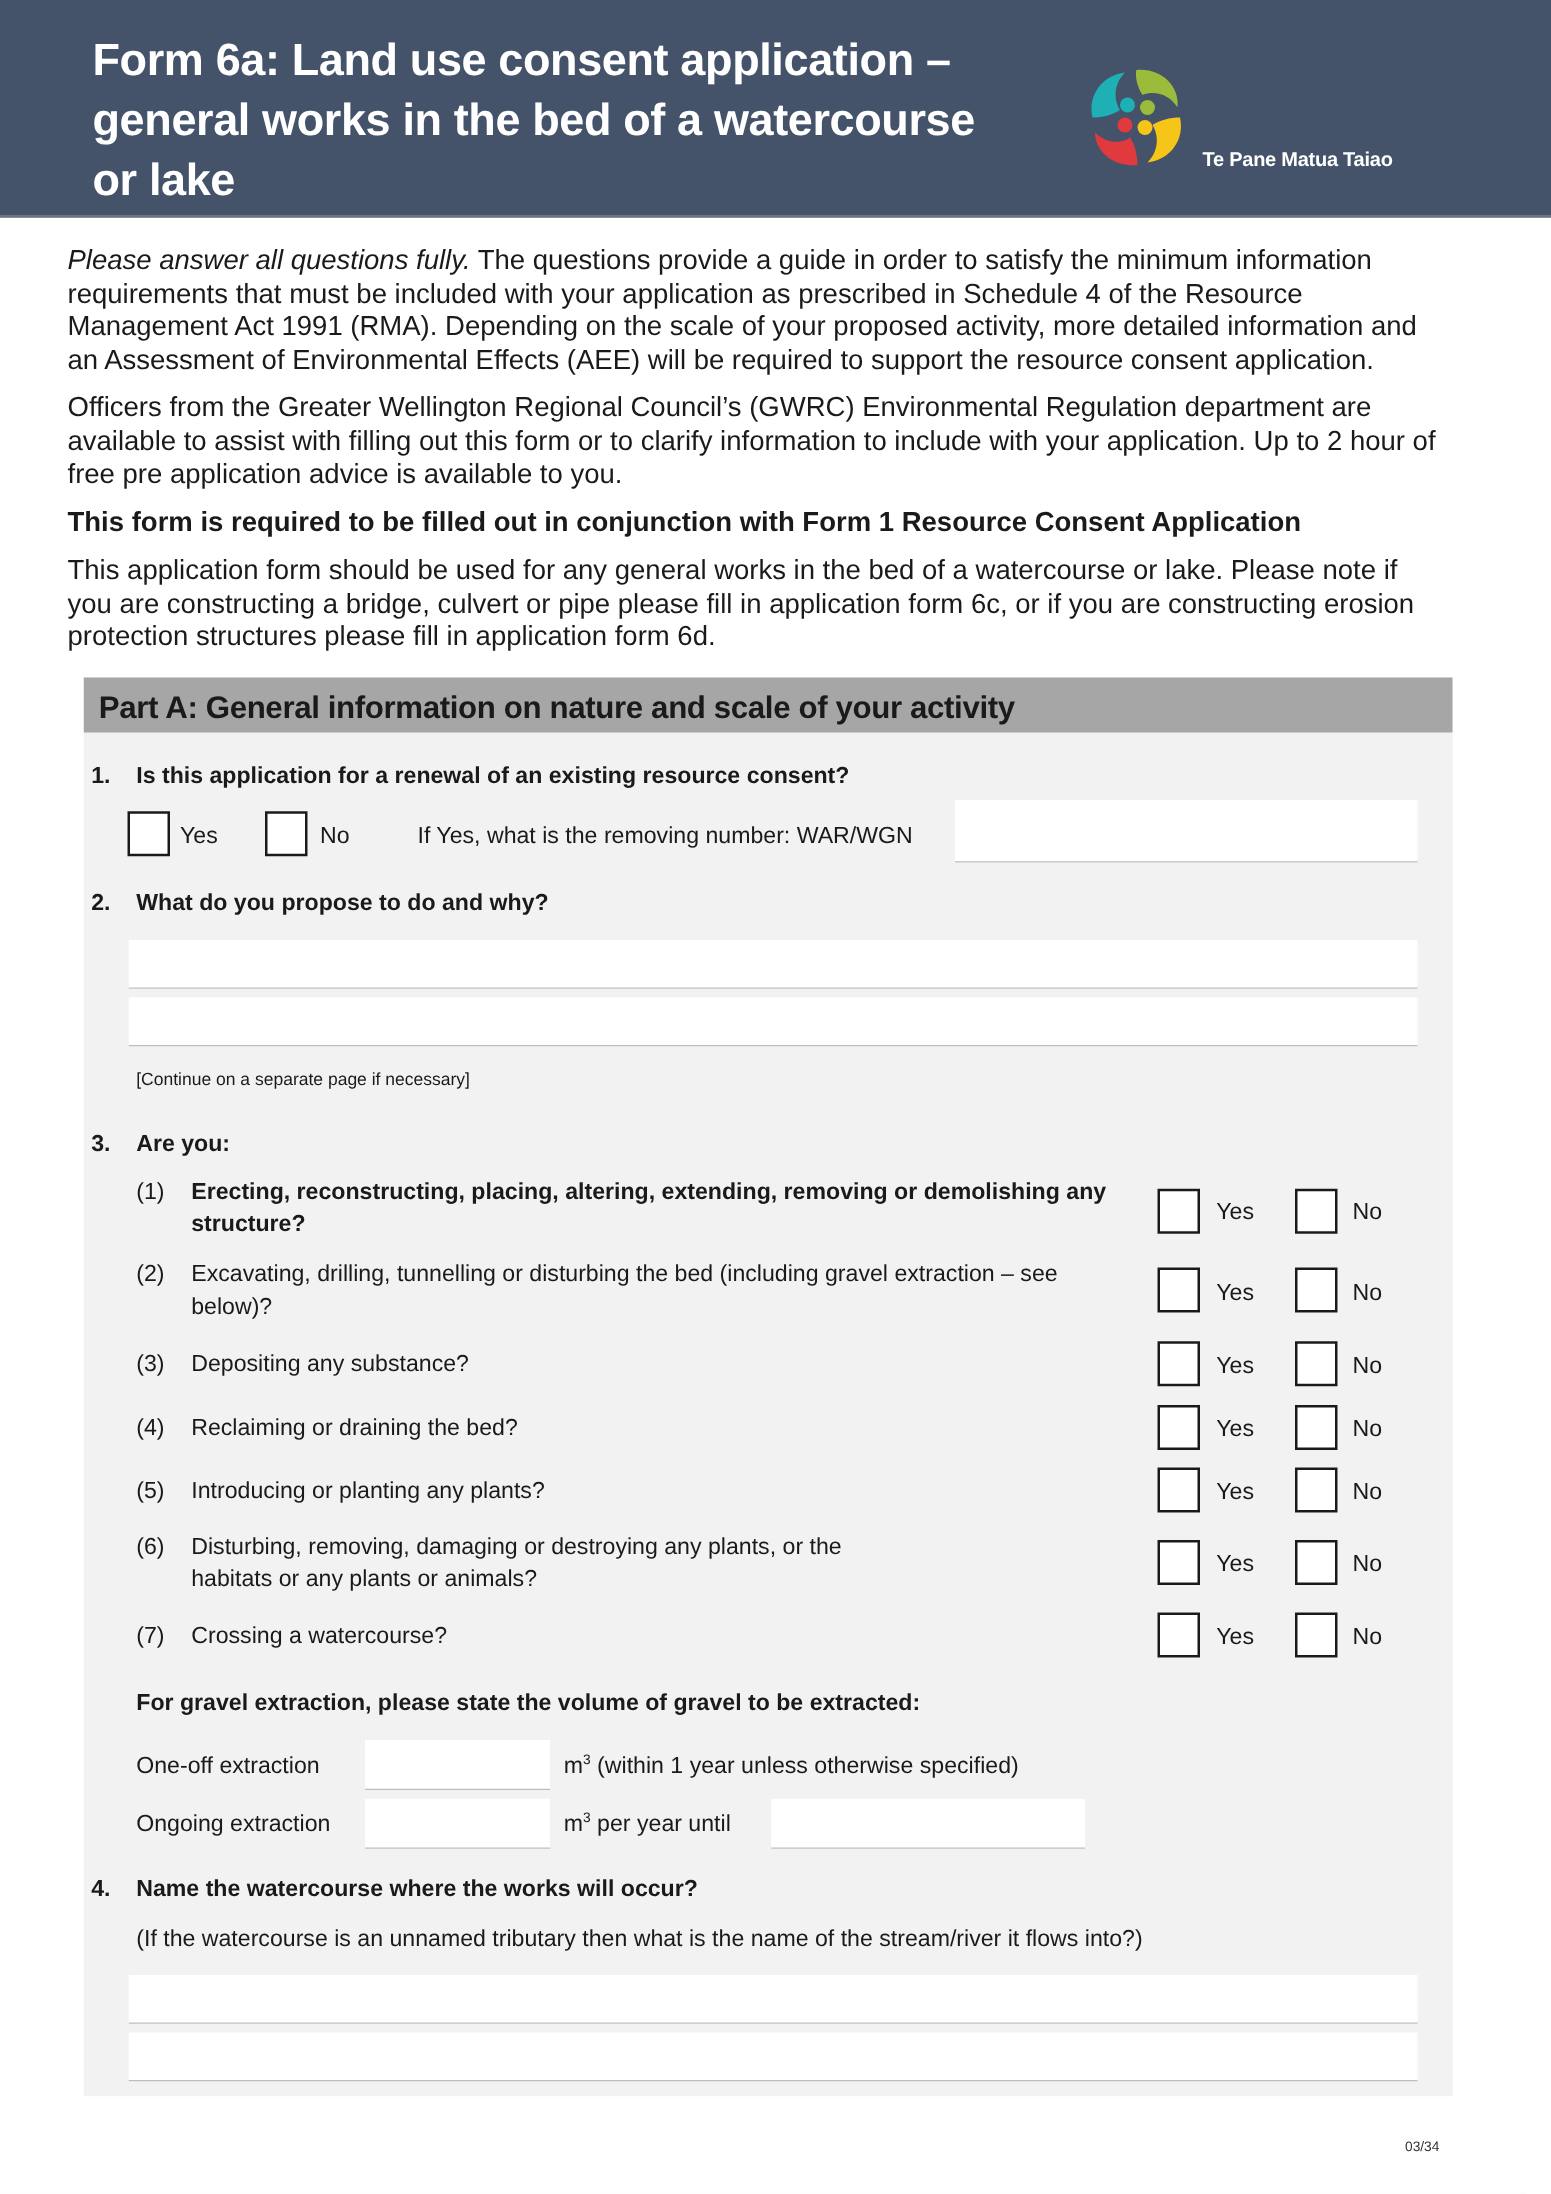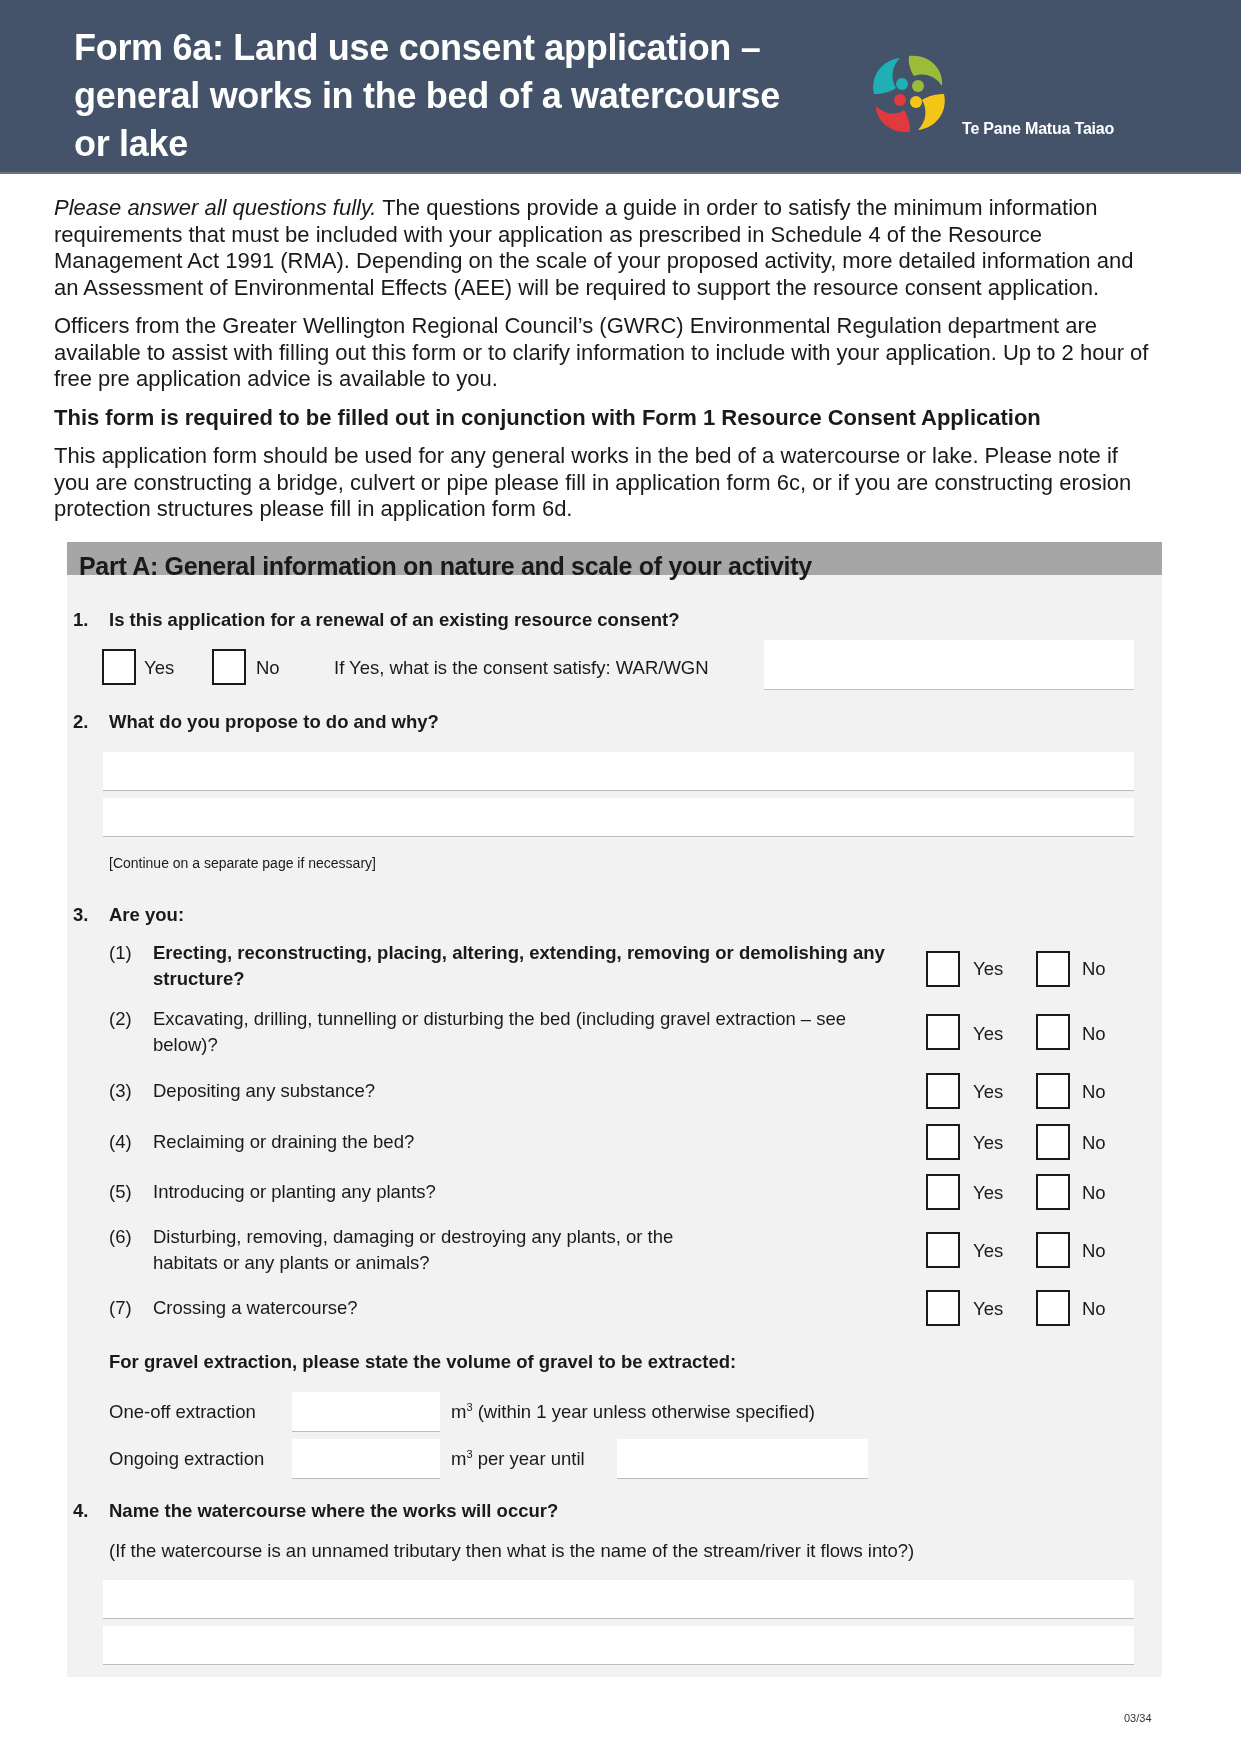--- a/index.html
+++ b/index.html
@@ -30,21 +30,21 @@
   .intro { position: absolute; left: 54px; top: 195px; width: 1100px; font-size: 22px; line-height: 26.5px; }
   .intro p { margin: 0 0 12px 0; }
   .intro .bold { font-weight: bold; }
   .intro em { font-style: italic; }
 
   .form-area {
     position: absolute; left: 67px; top: 542px; width: 1095px; height: 1135px;
     background: #f2f2f2;
   }
   .part-header {
-    position: absolute; left: 67px; top: 542px; width: 1095px; height: 33px;
+    position: absolute; left: 67px; top: 542px; width: 1095px; height: 44px;
     background: #a6a6a6;
   }
   .part-title {
     position: absolute; left: 12px; top: 10px; font-size: 25px; font-weight: bold; color: #1a1a1a;
     letter-spacing: -0.3px;
   }
   .abs { position: absolute; }
   .q { font-size: 18.5px; font-weight: bold; }
   .qnum { position: absolute; font-size: 18.5px; font-weight: bold; }
   .txt { font-size: 18.5px; }
@@ -95,21 +95,21 @@
 <div class="part-header">
   <div class="part-title">Part A: General information on nature and scale of your activity</div>
 </div>
 
 <div class="qnum" style="left:73px; top:609px;">1.</div>
 <div class="abs q" style="left:109px; top:609px;text-align:right;">Is this application for a renewal of an existing resource consent?</div>
 <div class="cb" style="left:102px; top:649px; height:36px;"></div>
 <div class="abs txt" style="left:144px; top:657px;">Yes</div>
 <div class="cb" style="left:212px; top:649px; height:36px;"></div>
 <div class="abs txt" style="left:256px; top:657px;">No</div>
-<div class="abs txt" style="left:334px; top:657px;">If Yes, what is the consent satisfy:  WAR/WGN</div>
+<div class="abs txt" style="left:334px; top:657px;">If Yes, what is the removing number:  WAR/WGN</div>
 <div class="field" style="left:764px; top:640px; width:370px; height:50px;"></div>
 
 <div class="qnum" style="left:73px; top:711px;">2.</div>
 <div class="abs q" style="left:109px; top:711px;">What do you propose to do and why?</div>
 <div class="field" style="left:103px; top:752px; width:1031px; height:39px;"></div>
 <div class="field" style="left:103px; top:798px; width:1031px; height:39px;"></div>
 <div class="abs small-note" style="left:109px; top:855px;">[Continue on a separate page if necessary]</div>
 
 <div class="qnum" style="left:73px; top:904px;">3.</div>
 <div class="abs q" style="left:109px; top:904px;">Are you:</div>

